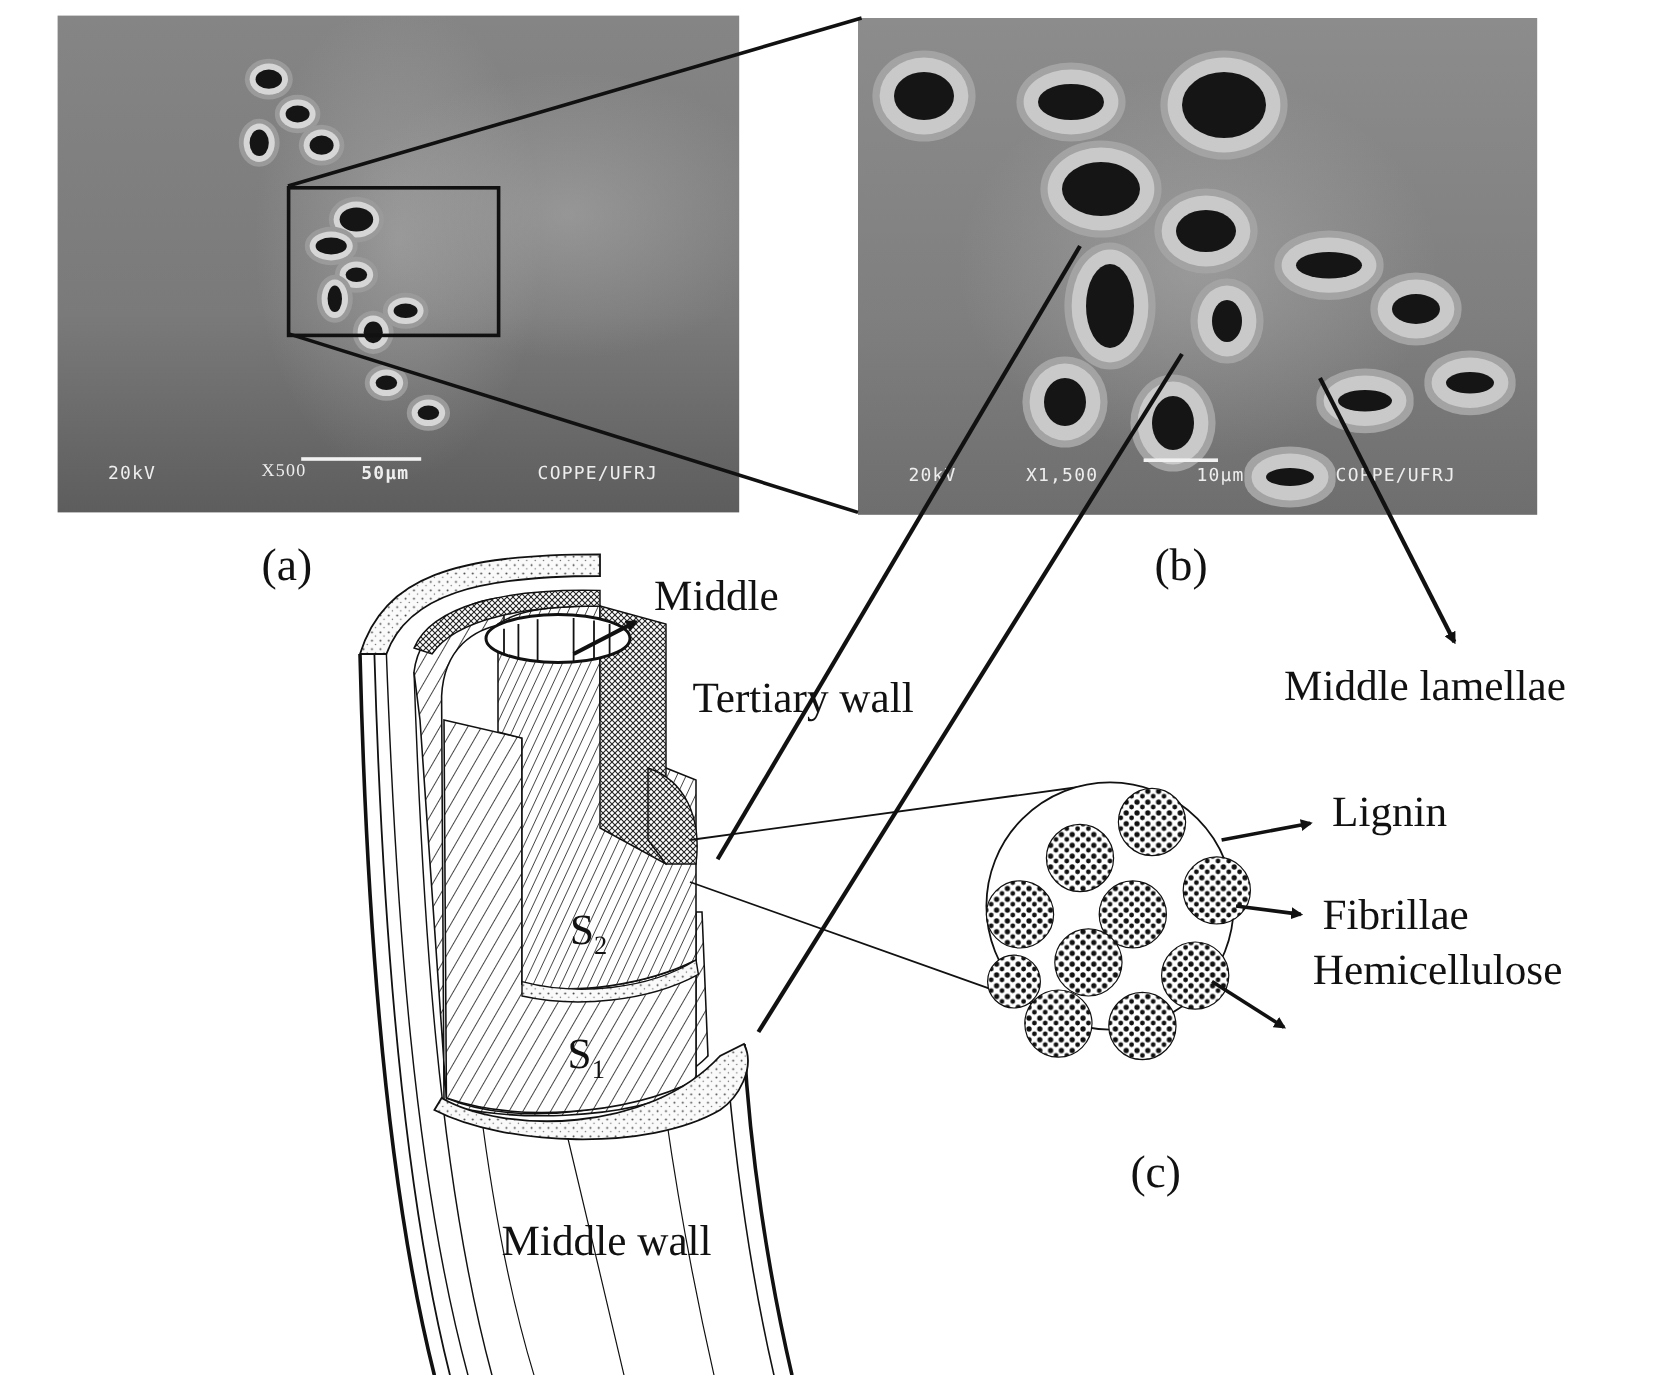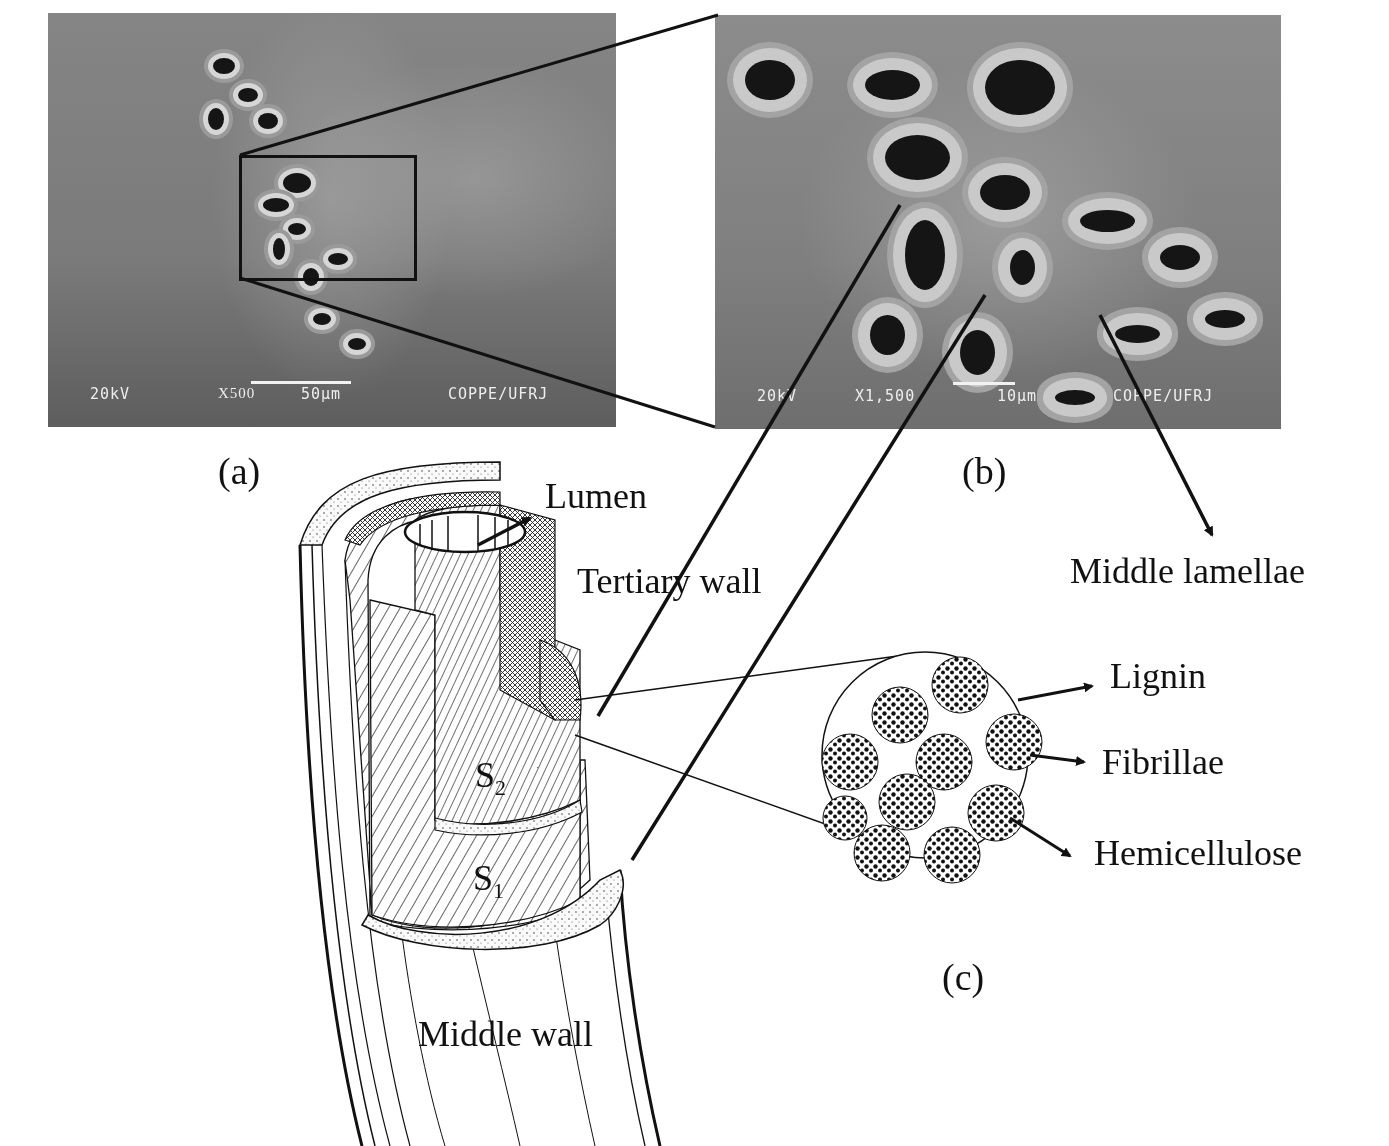--- a/index.html
+++ b/index.html
@@ -37,21 +37,21 @@
   <div class="hole" style="left:240px;top:210px;width:18px;height:12px;"></div>
   <div class="hole" style="left:225px;top:225px;width:12px;height:22px;"></div>
   <div class="hole" style="left:255px;top:255px;width:16px;height:18px;"></div>
   <div class="hole" style="left:280px;top:240px;width:20px;height:12px;"></div>
   <div class="hole" style="left:265px;top:300px;width:18px;height:12px;"></div>
   <div class="hole" style="left:300px;top:325px;width:18px;height:12px;"></div>
   <div class="zoom-box" style="left:191px;top:142px;width:172px;height:120px;"></div>
   <div class="scalebar" style="left:203px;top:368px;width:100px;"></div>
   <span class="sem-text" style="left:42px;top:372px;">20kV</span>
   <span class="sem-text" style="left:170px;top:372px;font-family:Liberation Serif, serif;">X500</span>
-  <span class="sem-text" style="left:253px;top:372px;">50µm</span>
+  <span class="sem-text" style="left:253px;top:372px;font-weight:bold;">50µm</span>
   <span class="sem-text" style="left:400px;top:372px;">COPPE/UFRJ</span>
 </div>
 
 <div class="panel sem sem-b">
   <div class="hole b" style="left:30px;top:45px;width:50px;height:40px;"></div>
   <div class="hole b" style="left:150px;top:55px;width:55px;height:30px;"></div>
   <div class="hole b" style="left:270px;top:45px;width:70px;height:55px;"></div>
   <div class="hole b" style="left:170px;top:120px;width:65px;height:45px;"></div>
   <div class="hole b" style="left:265px;top:160px;width:50px;height:35px;"></div>
   <div class="hole b" style="left:190px;top:205px;width:40px;height:70px;"></div>
@@ -160,22 +160,22 @@
   </g>
   <line x1="1018" y1="700" x2="1092" y2="686" stroke="#111" stroke-width="3" marker-end="url(#arrow)"></line>
   <line x1="1030" y1="755" x2="1084" y2="762" stroke="#111" stroke-width="3" marker-end="url(#arrow)"></line>
   <line x1="1010" y1="818" x2="1070" y2="856" stroke="#111" stroke-width="3" marker-end="url(#arrow)"></line>
 </svg>
 
 <span class="panel-label" style="left:218px;top:452px;">(a)</span>
 <span class="panel-label" style="left:962px;top:452px;">(b)</span>
 <span class="panel-label" style="left:942px;top:958px;">(c)</span>
 
-<span class="label" style="left:545px;top:478px;">Lumen</span>
+<span class="label" style="left:545px;top:478px;">Middle</span>
 <span class="label" style="left:577px;top:563px;text-align:center;">Tertiary wall</span>
 <span class="label" style="left:1070px;top:553px;">Middle lamellae</span>
 <span class="label" style="left:1110px;top:658px;">Lignin</span>
 <span class="label" style="left:1102px;top:744px;">Fibrillae</span>
-<span class="label" style="left:1094px;top:835px;text-align:center;">Hemicellulose</span>
+<span class="label" style="left:1094px;top:790px;text-align:center;">Hemicellulose</span>
 <span class="label" style="left:418px;top:1016px;">Middle wall</span>
 
 <span class="label" style="left:475px;top:757px;"><span>S</span><sub style="font-size:22px;">2</sub></span>
 <span class="label" style="left:473px;top:860px;"><span>S</span><sub style="font-size:22px;">1</sub></span>
 
 </body></html>

